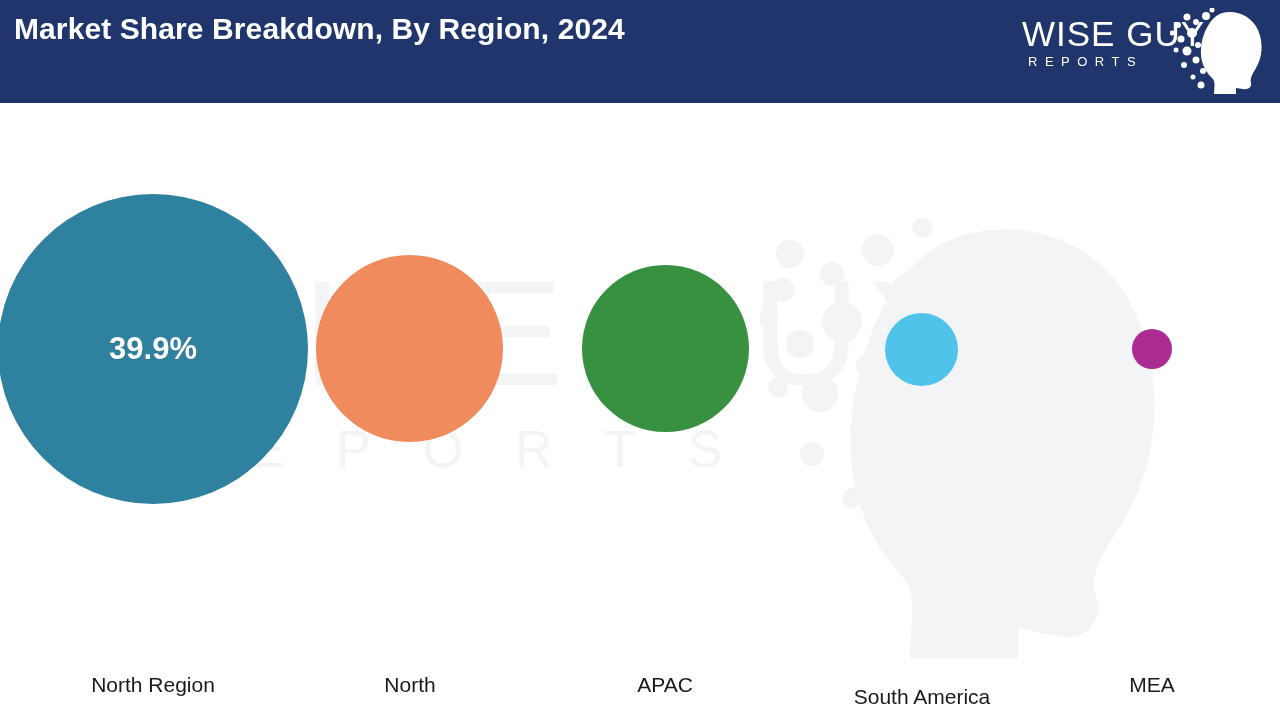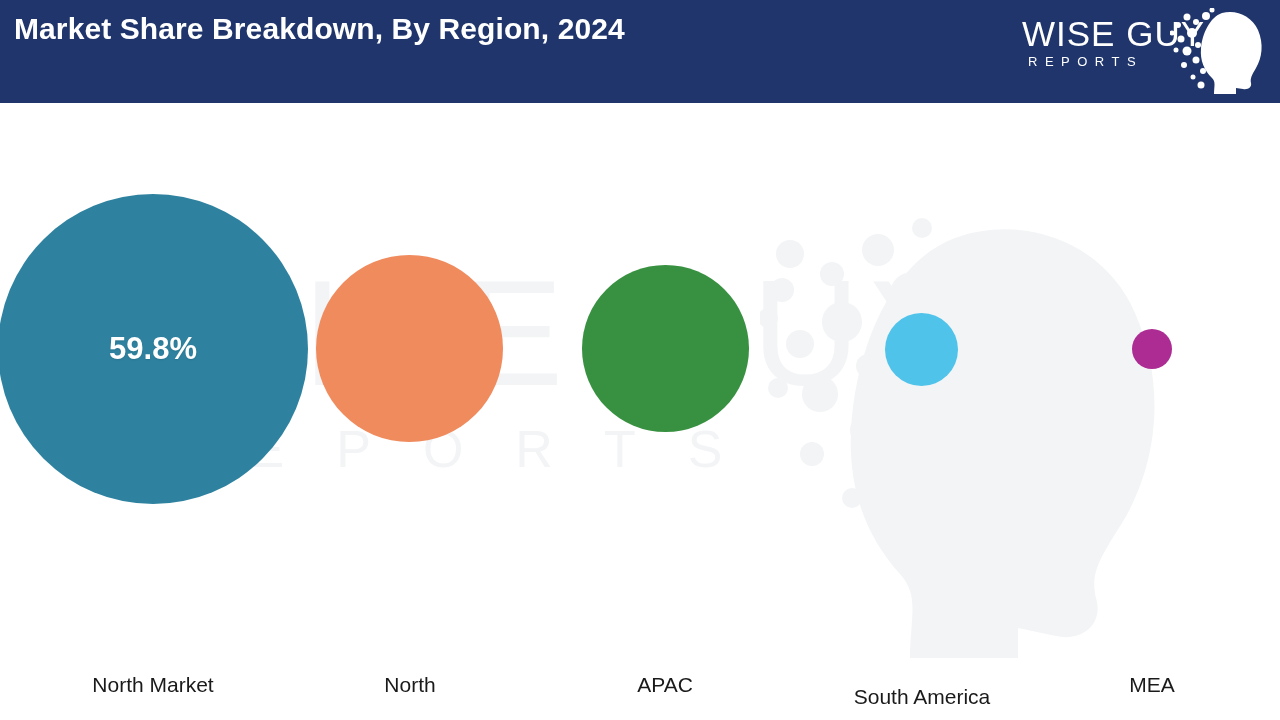--- a/index.html
+++ b/index.html
@@ -136,39 +136,39 @@
             <circle cx="200" cy="66" r="18"></circle>
           <circle cx="176" cy="130" r="16"></circle>
             <circle cx="132" cy="198" r="14"></circle>
           <circle cx="168" cy="246" r="16"></circle>
             <circle cx="150" cy="340" r="14"></circle>
         </g>
       </svg>
     </div>
 
     <div class="bubble" style="left:-2px;top:91px;width:310px;height:310px;background:#2e82a0;">
-      <span class="bubble-value">59.8%</span>
+      <span class="bubble-value">39.9%</span>
     </div>
 
     <div class="bubble" style="left:316px;top:152px;width:187px;height:187px;background:#f08b5e;">
       <span class="bubble-value"></span>
     </div>
 
     <div class="bubble" style="left:582px;top:162px;width:167px;height:167px;background:#389140;">
       <span class="bubble-value"></span>
     </div>
 
     <div class="bubble" style="left:885px;top:210px;width:73px;height:73px;background:#4fc3ea;">
       <span class="bubble-value"></span>
     </div>
 
     <div class="bubble" style="left:1132px;top:226px;width:40px;height:40px;background:#ad2c93;">
       <span class="bubble-value"></span>
     </div>
 
-    <div class="cat-label" style="left:153px;top:570px;">North Market</div>
+    <div class="cat-label" style="left:153px;top:570px;">North Region</div>
     <div class="cat-label" style="left:410px;top:570px;">North</div>
     <div class="cat-label" style="left:665px;top:570px;text-align:right;">APAC</div>
     <div class="cat-label" style="left:922px;top:558px;margin-top:24px;">South America</div>
     <div class="cat-label" style="left:1152px;top:570px;">MEA</div>
 
   </div>
 </div>
 
 </body></html>

